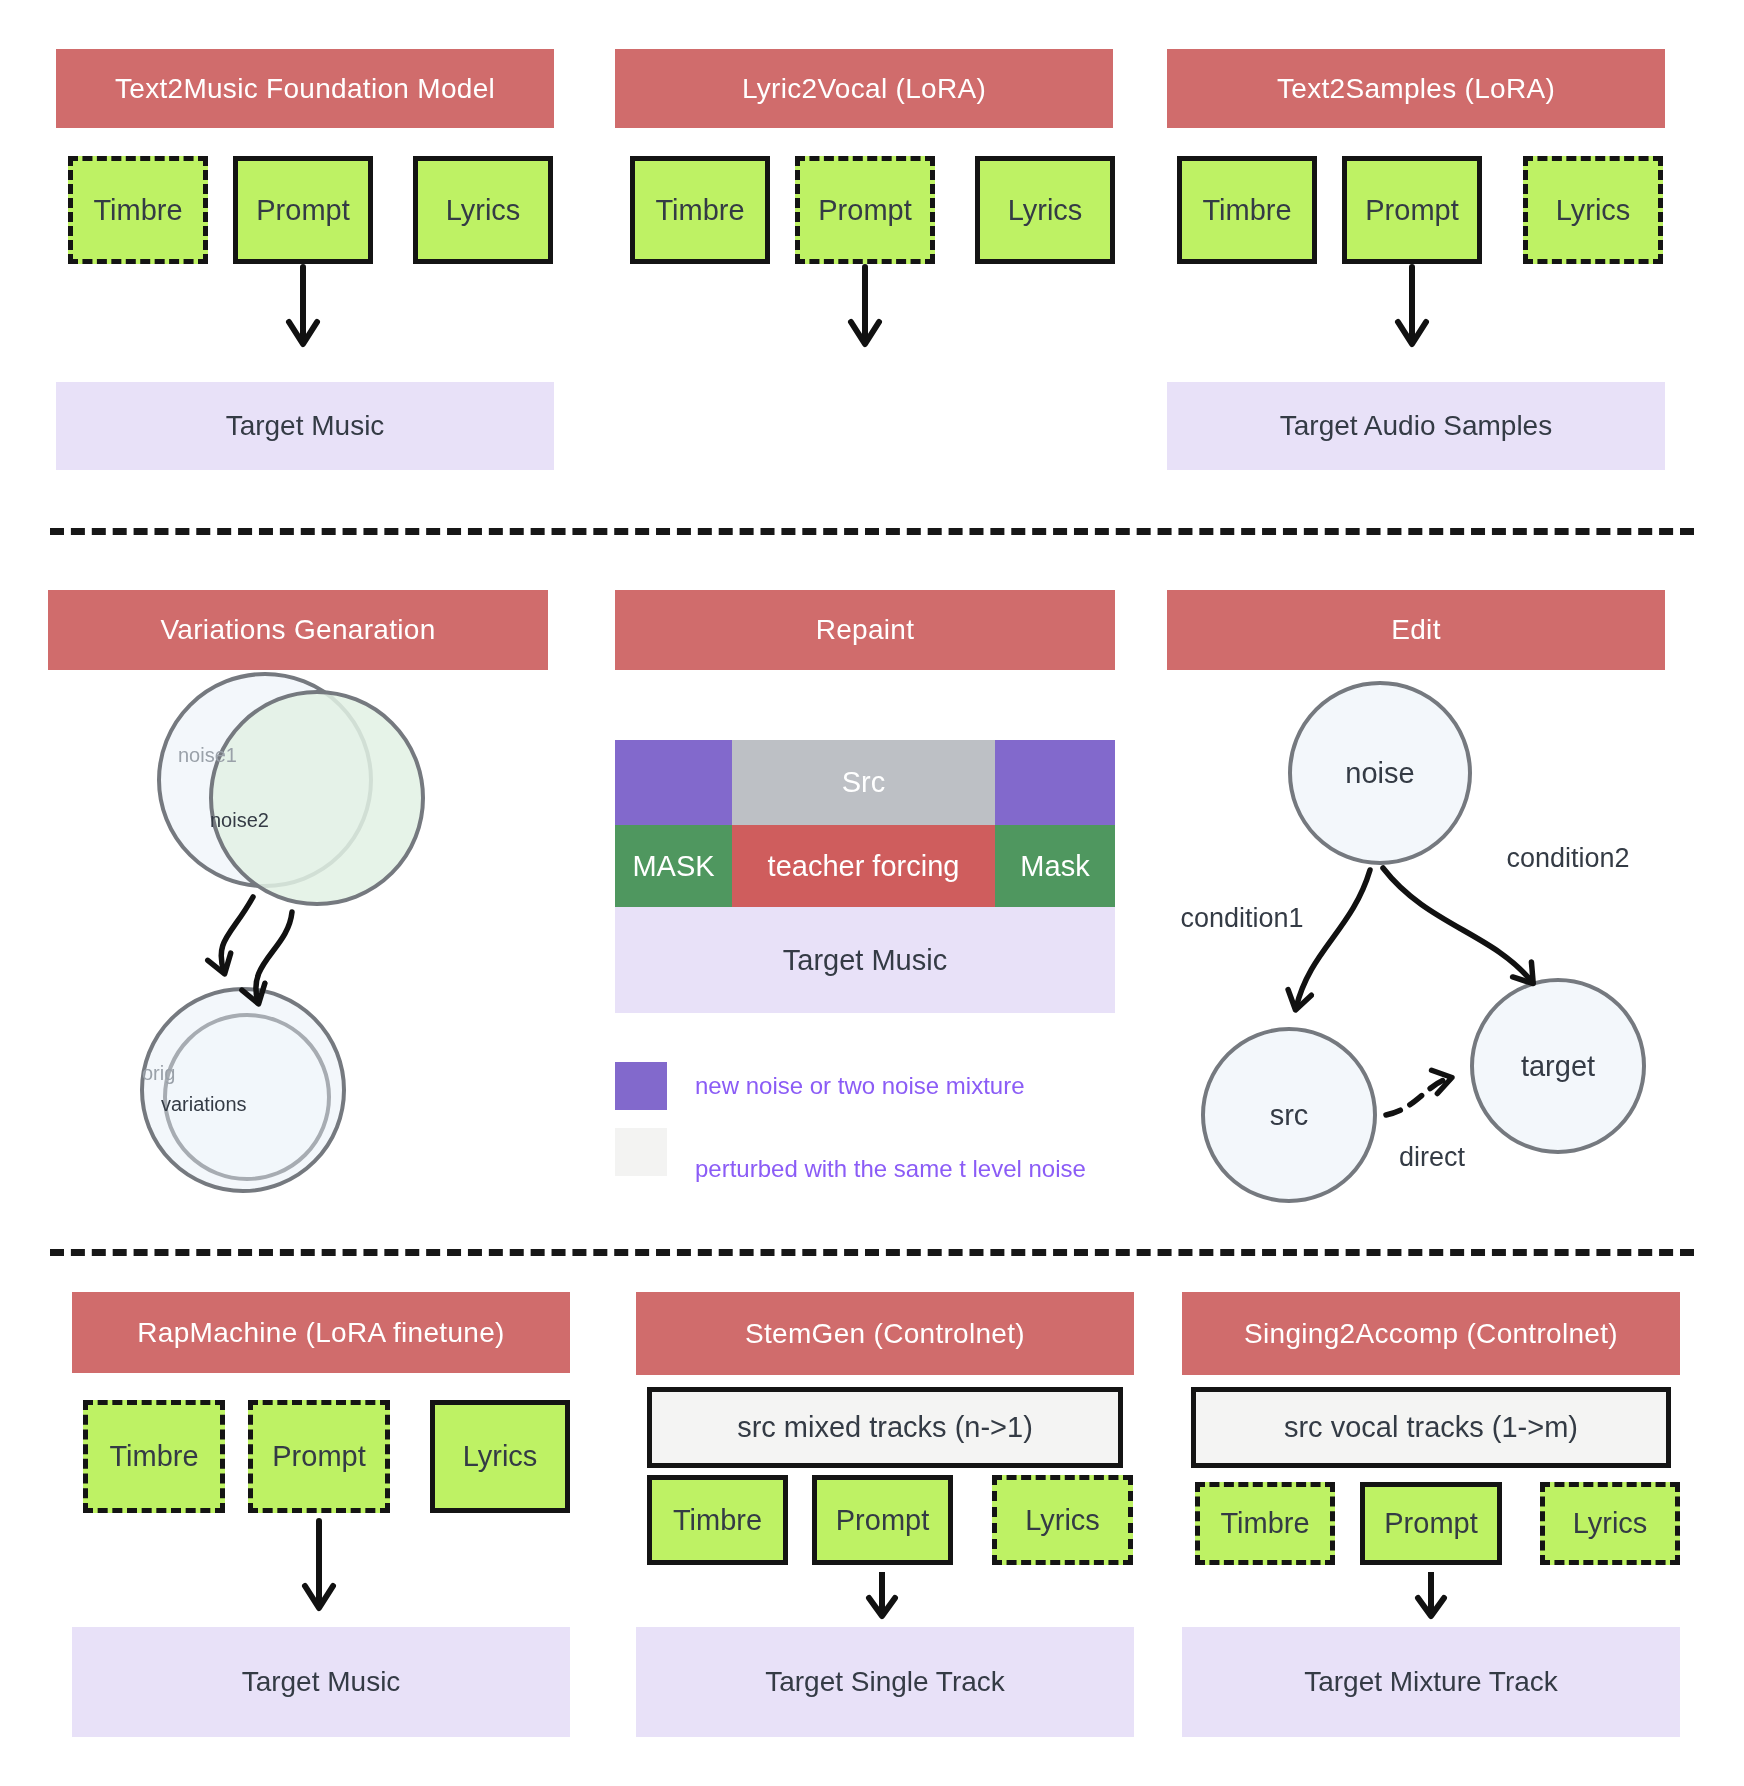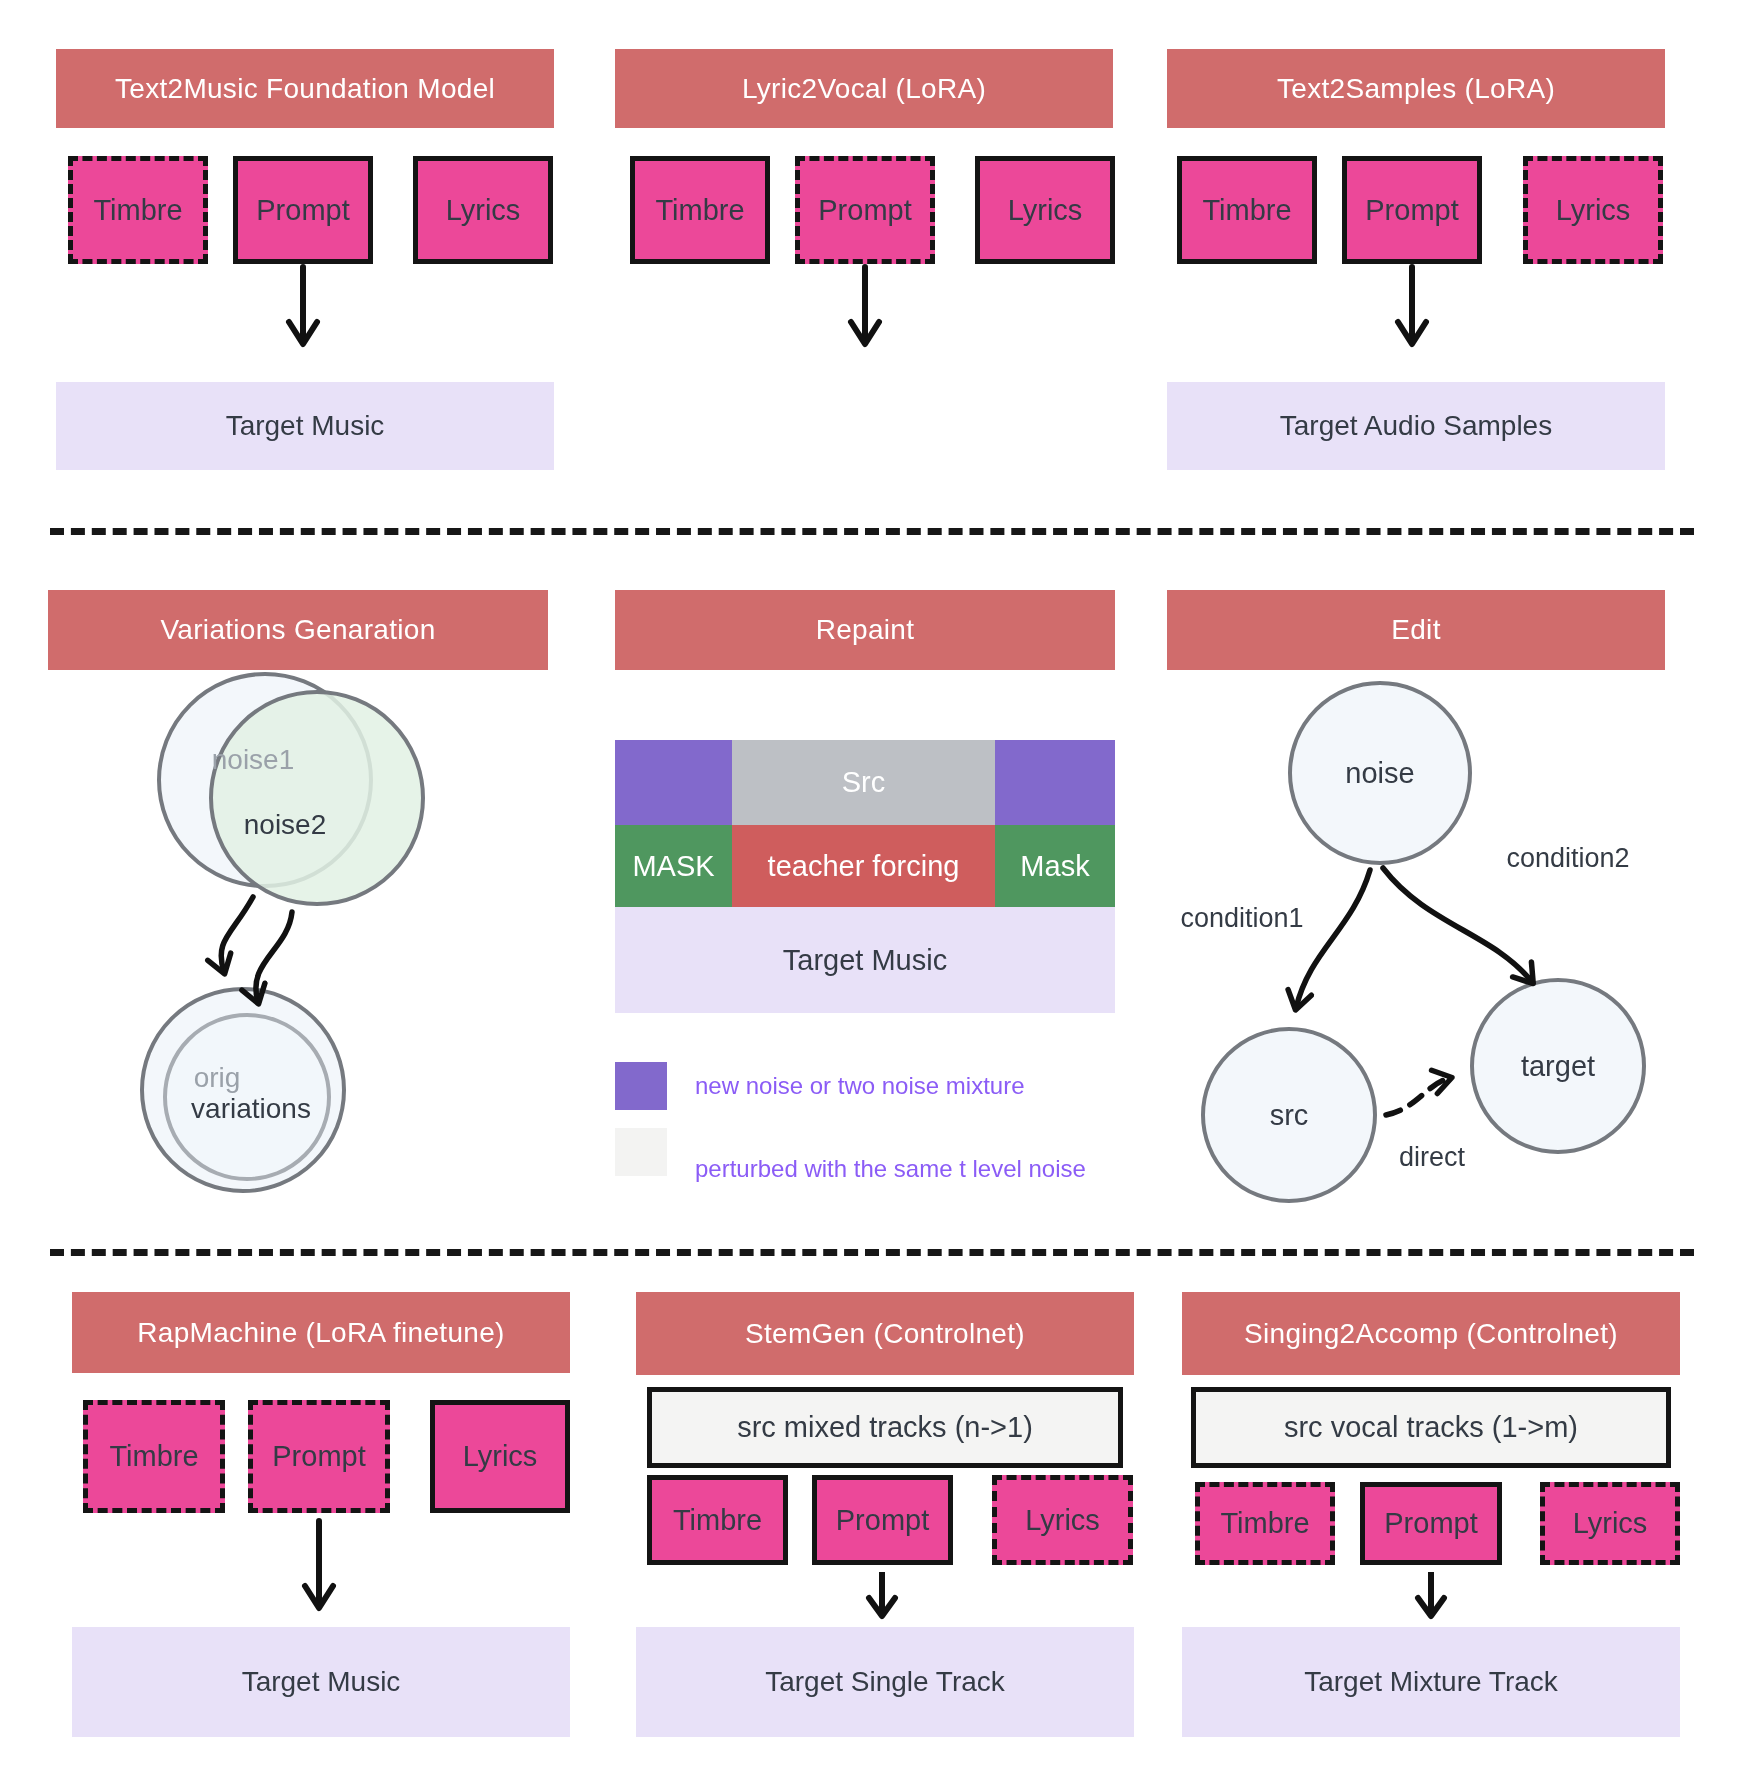--- a/index.html
+++ b/index.html
@@ -6,21 +6,21 @@
   .page{
     position:relative;width:1744px;height:1786px;background:#ffffff;
     font-family:"Liberation Sans", sans-serif;color:#343b45;overflow:hidden;padding-left:12px;
   }
   .panel{position:absolute;}
   .hdr{
     position:absolute;left:0;width:498px;height:80px;background:#d06c6c;color:#ffffff;
     display:flex;align-items:center;justify-content:center;font-size:28px;letter-spacing:.3px;
   }
   .inbox{
-    position:absolute;background:#ec4899;display:flex;align-items:center;justify-content:center;
+    position:absolute;background:#bef264;display:flex;align-items:center;justify-content:center;
     font-size:29px;color:#343b45;box-sizing:border-box;
   }
   .solid{border:5px solid #141414;}
   .dashed{border:5px dashed #141414;}
   .target{
     position:absolute;left:0;width:100%;background:#e8e1f8;color:#343b45;
     display:flex;align-items:center;justify-content:center;font-size:28px;
   }
   .srcbox{
     position:absolute;background:#f4f4f3;border:5px solid #141414;box-sizing:border-box;
@@ -30,21 +30,21 @@
   .darr{position:absolute;}
   .darr line,.darr polyline{stroke:#111;stroke-width:6;fill:none;stroke-linecap:round;stroke-linejoin:round;}
   
   .circle{
     position:absolute;border-radius:50%;box-sizing:border-box;
     display:flex;align-items:center;justify-content:center;font-size:29px;
   }
   .c-blue{background:rgba(242,246,251,.92);border:4px solid #75797f;}
   .c-green{background:rgba(226,241,228,.85);border:4px solid #75797f;}
   .c-light{border-color:#a7acb2;}
-  .flabel{position:absolute;text-align:center;font-size:28px;color:#343b45;}
+  .flabel{position:absolute;font-size:20px;color:#343b45;}
   .gray{color:#9aa1a9;}
   .cond{position:absolute;font-size:27px;color:#343b45;text-align:center;}
   
   .rp-cell{
     position:absolute;display:flex;align-items:center;justify-content:center;
     font-size:29px;color:#ffffff;box-sizing:border-box;
   }
   .rp-purple{background:#8269cc;}
   .rp-gray{background:#bdc0c5;}
   .rp-green{background:#4f975f;}

